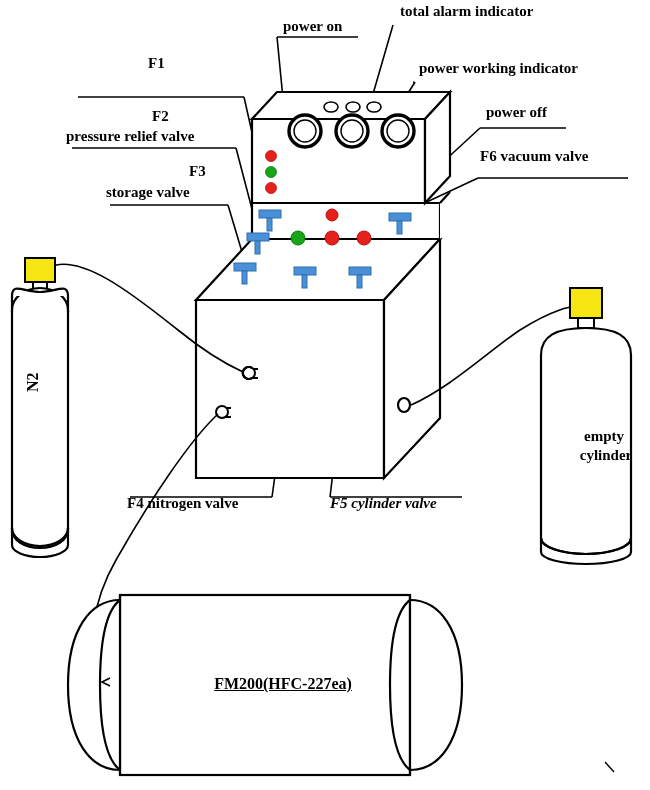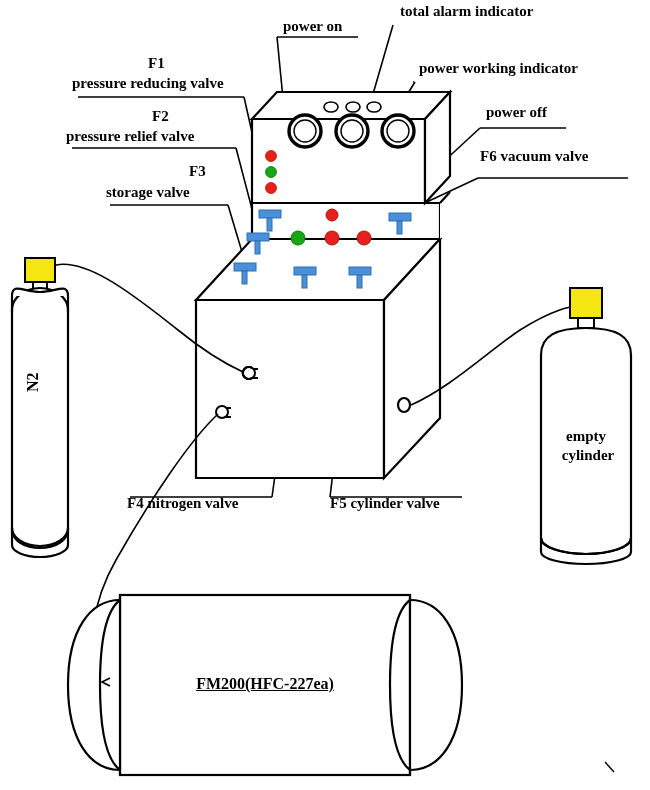--- a/index.html
+++ b/index.html
@@ -24,21 +24,21 @@
   }
   .lbl {
     position: absolute;
     font-family: "Liberation Serif", serif;
     font-weight: bold;
     font-size: 15px;
     color: #000000;
     white-space: nowrap;
     line-height: 1.15;
   }
-  .ctr { text-align: center; }
+  .ctr { text-align: center; padding-left: 18px; }
 </style>
 </head>
 <body>
 
 <div id="stage">
 
   <svg width="650" height="790" viewBox="0 0 650 790">
 
     <g stroke="#000" stroke-width="1.6" fill="none">
 
@@ -213,32 +213,31 @@
     <line x1="605" y1="762" x2="614" y2="772" stroke="#000" stroke-width="1.4"></line>
 
   </svg>
 
   <div class="lbl" style="left:283px; top:18px;">power on</div>
   <div class="lbl" style="left:400px; top:3px;">total alarm indicator</div>
   <div class="lbl" style="left:419px; top:60px;">power working indicator</div>
   <div class="lbl" style="left:486px; top:104px;">power off</div>
 
   <div class="lbl" style="left:148px; top:55px;">F1</div>
-  <div class="lbl" style="left:72px; top:75px;">pressure reducing valve</div>
 
   <div class="lbl" style="left:152px; top:108px;">F2</div>
   <div class="lbl" style="left:66px; top:128px;">pressure relief valve</div>
 
   <div class="lbl" style="left:148px; top:163px;margin-left:41px;">F3</div>
   <div class="lbl" style="left:106px; top:184px;">storage valve</div>
 
   <div class="lbl" style="left:480px; top:148px;">F6  vacuum valve</div>
 
   <div class="lbl" style="left:127px; top:495px;">F4 nitrogen valve</div>
-  <div class="lbl" style="left:330px; top:495px;">F5 cylinder valve</div>
+  <div class="lbl" style="left:330px; top:495px;font-style:italic;">F5 cylinder valve</div>
 
   <div class="lbl" style="left:24px; top:392px; transform: rotate(-90deg); transform-origin: left top; font-size:16px;">N2</div>
 
   <div class="lbl ctr" style="left:540px; top:428px; width:92px;">empty</div>
   <div class="lbl ctr" style="left:540px; top:447px; width:96px;">cylinder</div>
 
   <div class="lbl ctr" style="left:120px; top:675px; width:290px; font-size:16px;text-decoration:underline;">FM200(HFC-227ea)</div>
 
 </div>
 

